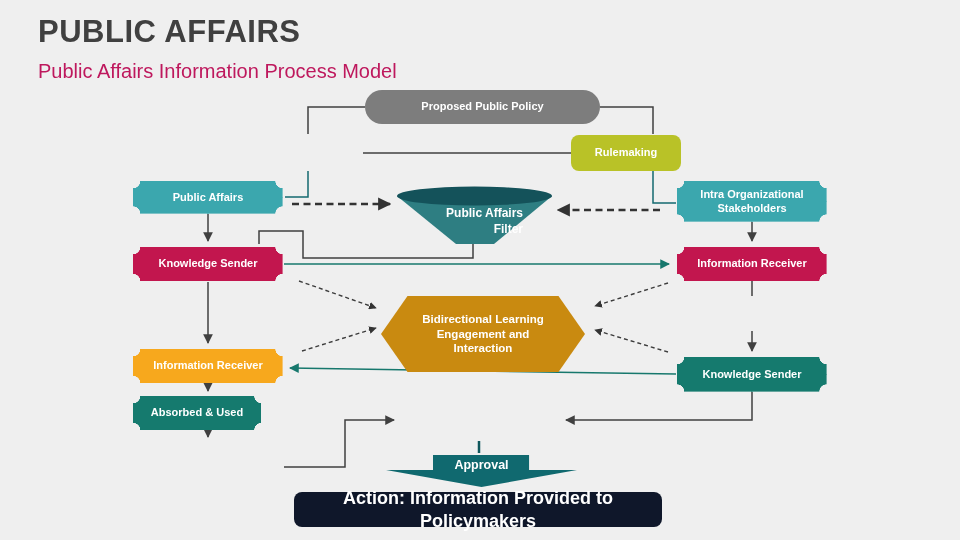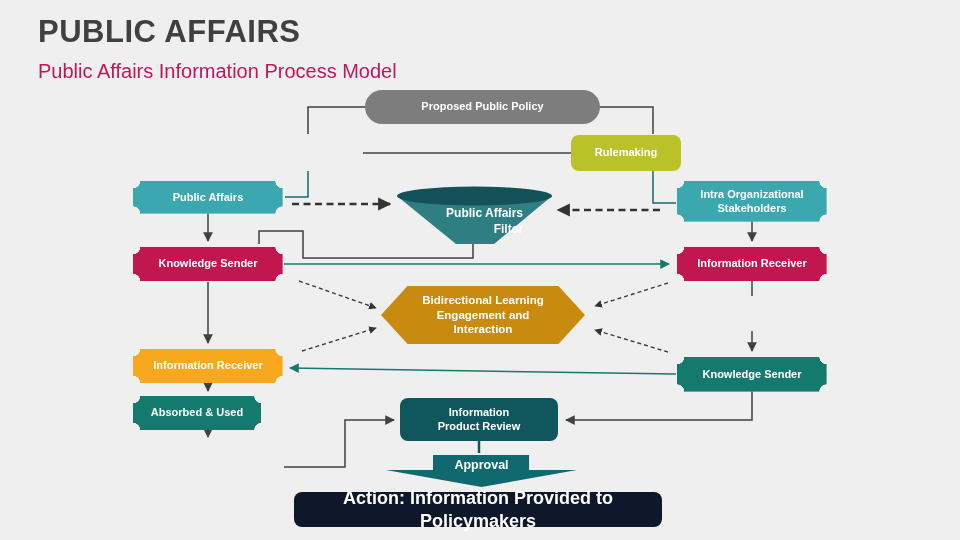--- a/index.html
+++ b/index.html
@@ -119,29 +119,28 @@
   <div class="node rbox" style="left: 571px; top: 135px; width: 110px; height: 36px; background-color: rgb(185, 194, 39);">Rulemaking</div>
 
   <div class="node plaque" style="left: 133px; top: 181px; width: 150px; height: 33px; --c: #3ba7ae;">Public Affairs</div>
 
   <div class="node plaque" style="left: 677px; top: 181px; width: 150px; height: 41px; --c: #3ba7ae;">Intra Organizational Stakeholders</div>
 
   <div class="node plaque" style="left: 133px; top: 247px; width: 150px; height: 34px; --c: #c2164e;">Knowledge Sender</div>
 
   <div class="node plaque" style="left: 677px; top: 247px; width: 150px; height: 34px; --c: #c2164e;">Information Receiver</div>
 
-  <div class="node hexagon" style="left: 381px; top: 286px; width: 204px; height: 58px; background-color: rgb(201, 138, 16);">Bidirectional Learning Engagement and Interaction</div>
+  <div class="node hexagon" style="left: 381px; top: 296px; width: 204px; height: 76px; background-color: rgb(201, 138, 16);">Bidirectional Learning Engagement and Interaction</div>
 
 
   <div class="node plaque" style="left: 677px; top: 357px; width: 150px; height: 35px; --c: #157a6e;">Knowledge Sender</div>
 
   <div class="node plaque" style="left: 133px; top: 349px; width: 150px; height: 34px; --c: #f7a81d;">Information Receiver</div>
 
   <div class="node plaque" style="left:133px;top:396px;width:128px;height:34px;padding-left:12px;--c:#157a6e;">Absorbed &amp; Used</div>
 
 
-  <div class="node rbox" style="left: 400px; top: 398px; width: 158px; height: 43px; padding: 0px 28px; background-color: rgb(15, 87, 92);">Information Product Review</div>
 
   <div class="node approval-shape" style="left: 386px; top: 455px; width: 191px; height: 32px; background-color: rgb(16, 105, 111);">Approval</div>
 
   <div class="node rbox" style="left: 294px; top: 492px; width: 368px; height: 35px; font-size: 18px; background-color: #0f172a;">Action: Information Provided to Policymakers</div>
 
 </div>
 
 </body></html>

